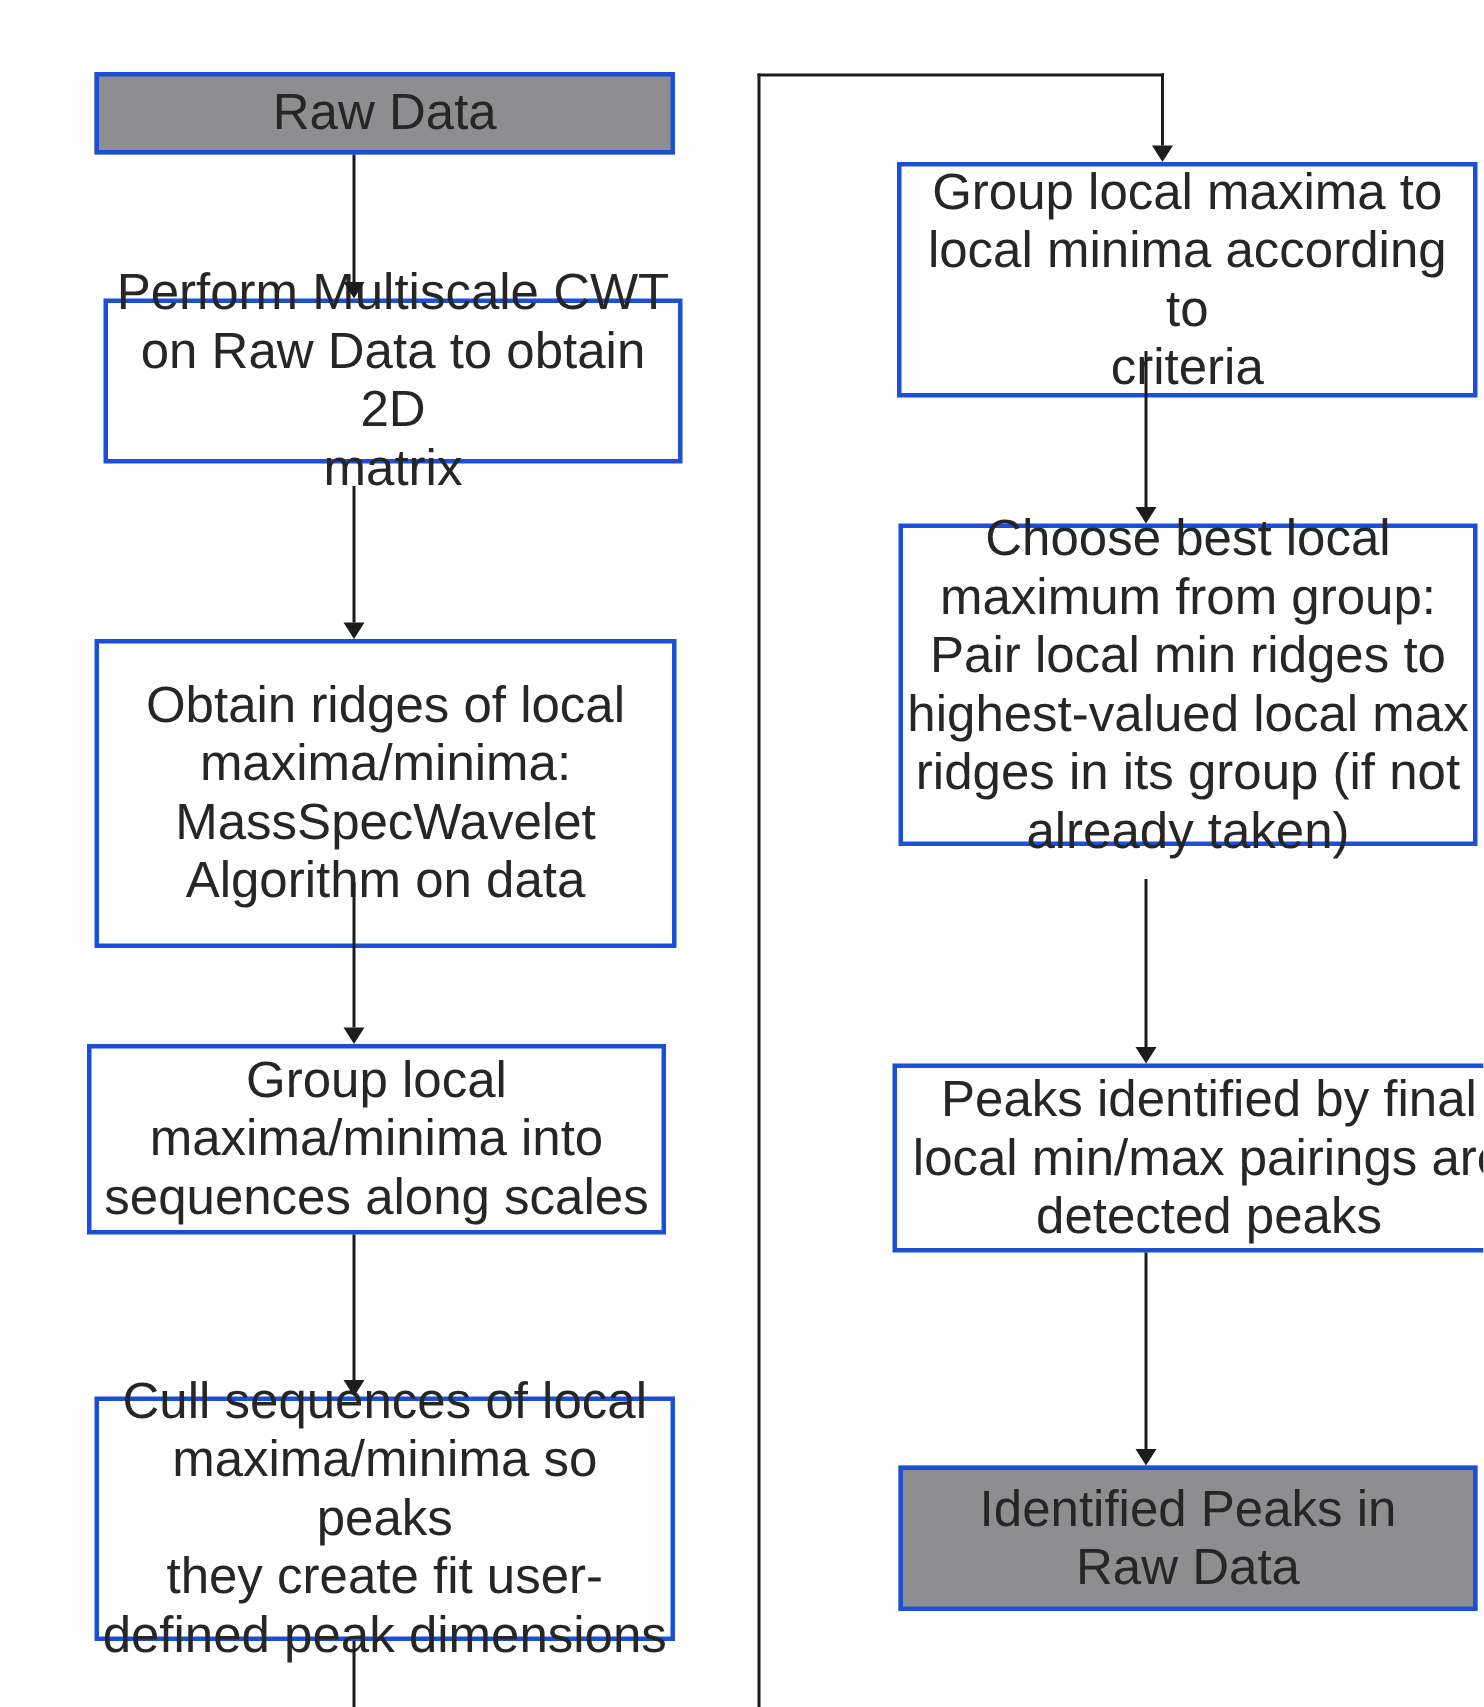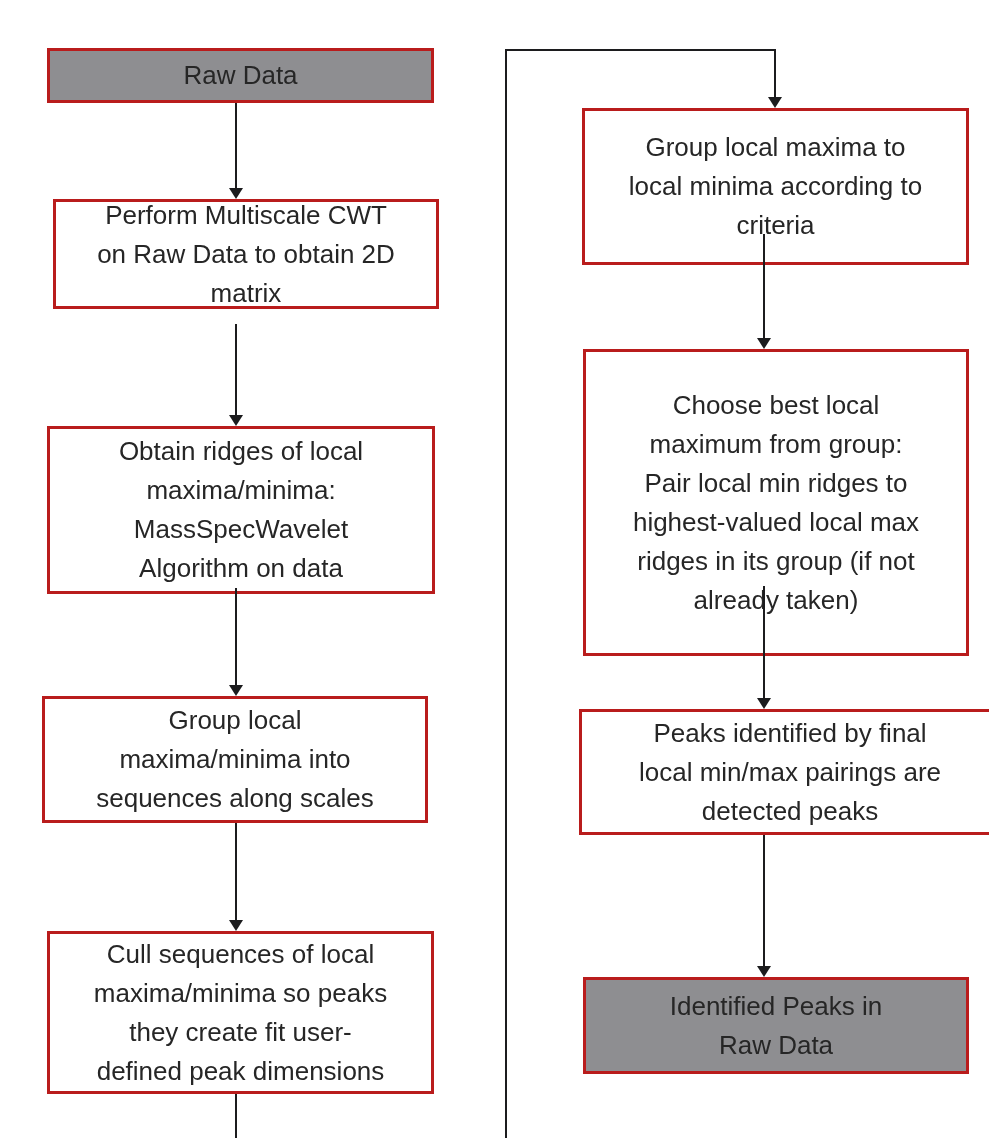--- a/index.html
+++ b/index.html
@@ -11,30 +11,31 @@
     position: relative;
     width: 989px;
     height: 1138px;
     background: #ffffff;
     overflow: hidden;
     font-family: "Liberation Sans", sans-serif;
   }
   .node {
     position: absolute;
     box-sizing: border-box;
-    border: 3px solid #b91c1c;
+    border: 3px solid #1d4ed8;
     background: #ffffff;
     color: #262626;
     display: flex;
     align-items: center;
     justify-content: center;
     text-align: center;
     white-space: pre-line;
-    font-size: 26px;
+    font-size: 34px;
     line-height: 39px;
+    margin-left: 16px;
   }
   .node.terminal {
     background: #8e8e91;
   }
   .line {
     position: absolute;
     background: #1c1c1e;
   }
   .vline { width: 2px; }
   .hline { height: 2px; }
@@ -51,39 +52,39 @@
 <body>
 
 <div class="canvas">
 
   <div class="node terminal" style="left:47px; top:48px; width:387px; height:55px;">Raw Data</div>
 
   <div class="node" style="left:53px; top:199px; width:386px; height:110px;">Perform Multiscale CWT
 on Raw Data to obtain 2D
 matrix</div>
 
-  <div class="node" style="left:47px; top:426px; width:388px; height:168px;">Obtain ridges of local
+  <div class="node" style="left:47px; top:426px; width:388px; height:206px;">Obtain ridges of local
 maxima/minima:
 MassSpecWavelet
 Algorithm on data</div>
 
   <div class="node" style="left:42px; top:696px; width:386px; height:127px;">Group local
 maxima/minima into
 sequences along scales</div>
 
   <div class="node" style="left:47px; top:931px; width:387px; height:163px;">Cull sequences of local
 maxima/minima so peaks
 they create fit user-
 defined peak dimensions</div>
 
   <div class="node" style="left:582px; top:108px; width:387px; height:157px;">Group local maxima to
 local minima according to
 criteria</div>
 
-  <div class="node" style="left:583px; top:349px; width:386px; height:307px;">Choose best local
+  <div class="node" style="left:583px; top:349px; width:386px; height:215px;">Choose best local
 maximum from group:
 Pair local min ridges to
 highest-valued local max
 ridges in its group (if not
 already taken)</div>
 
   <div class="node" style="left:579px; top:709px; width:422px; height:126px;">Peaks identified by final
 local min/max pairings are
 detected peaks</div>
 

